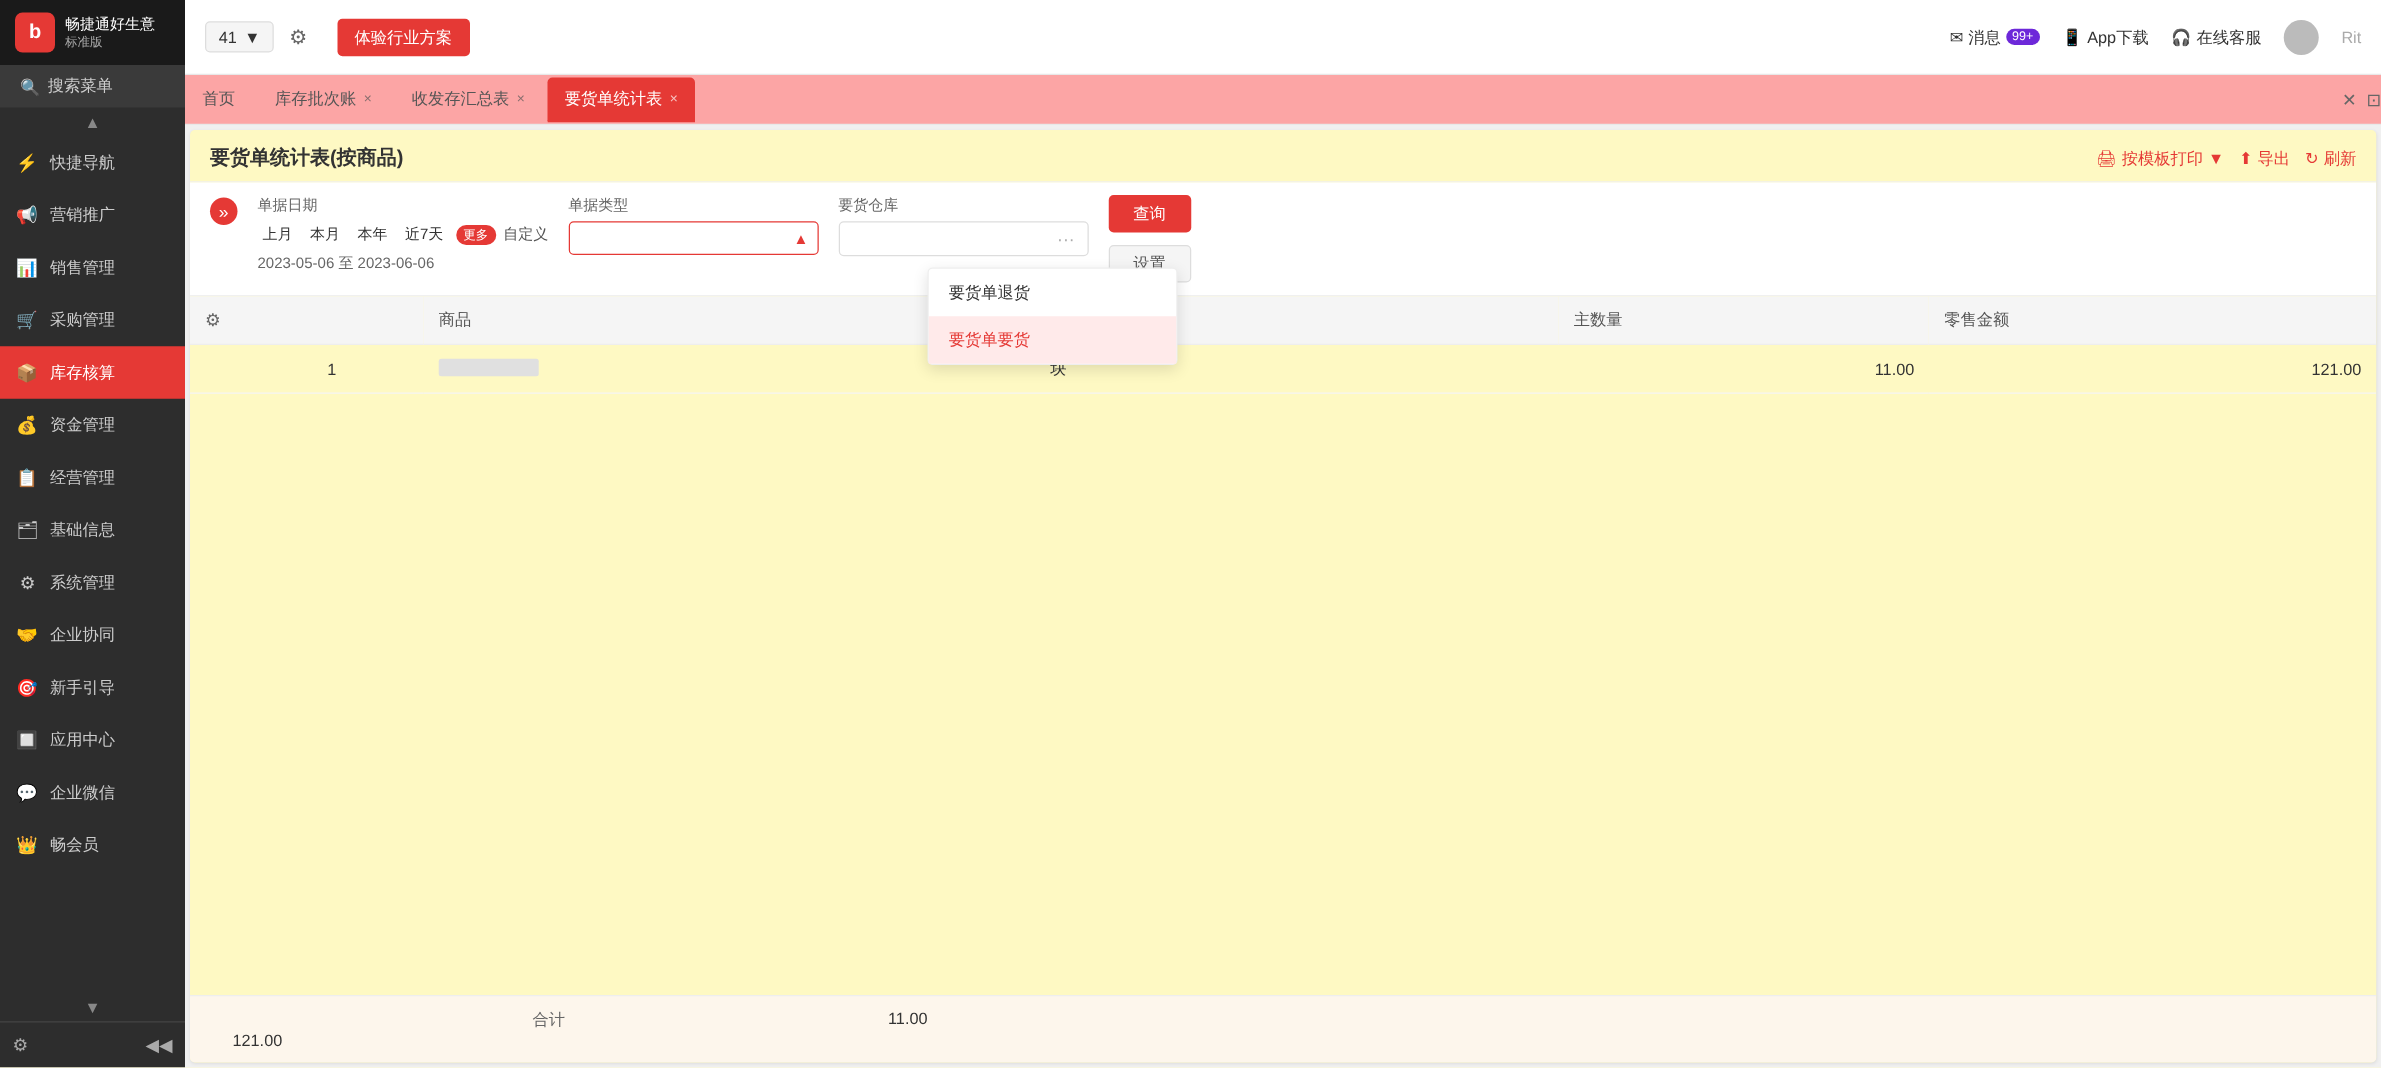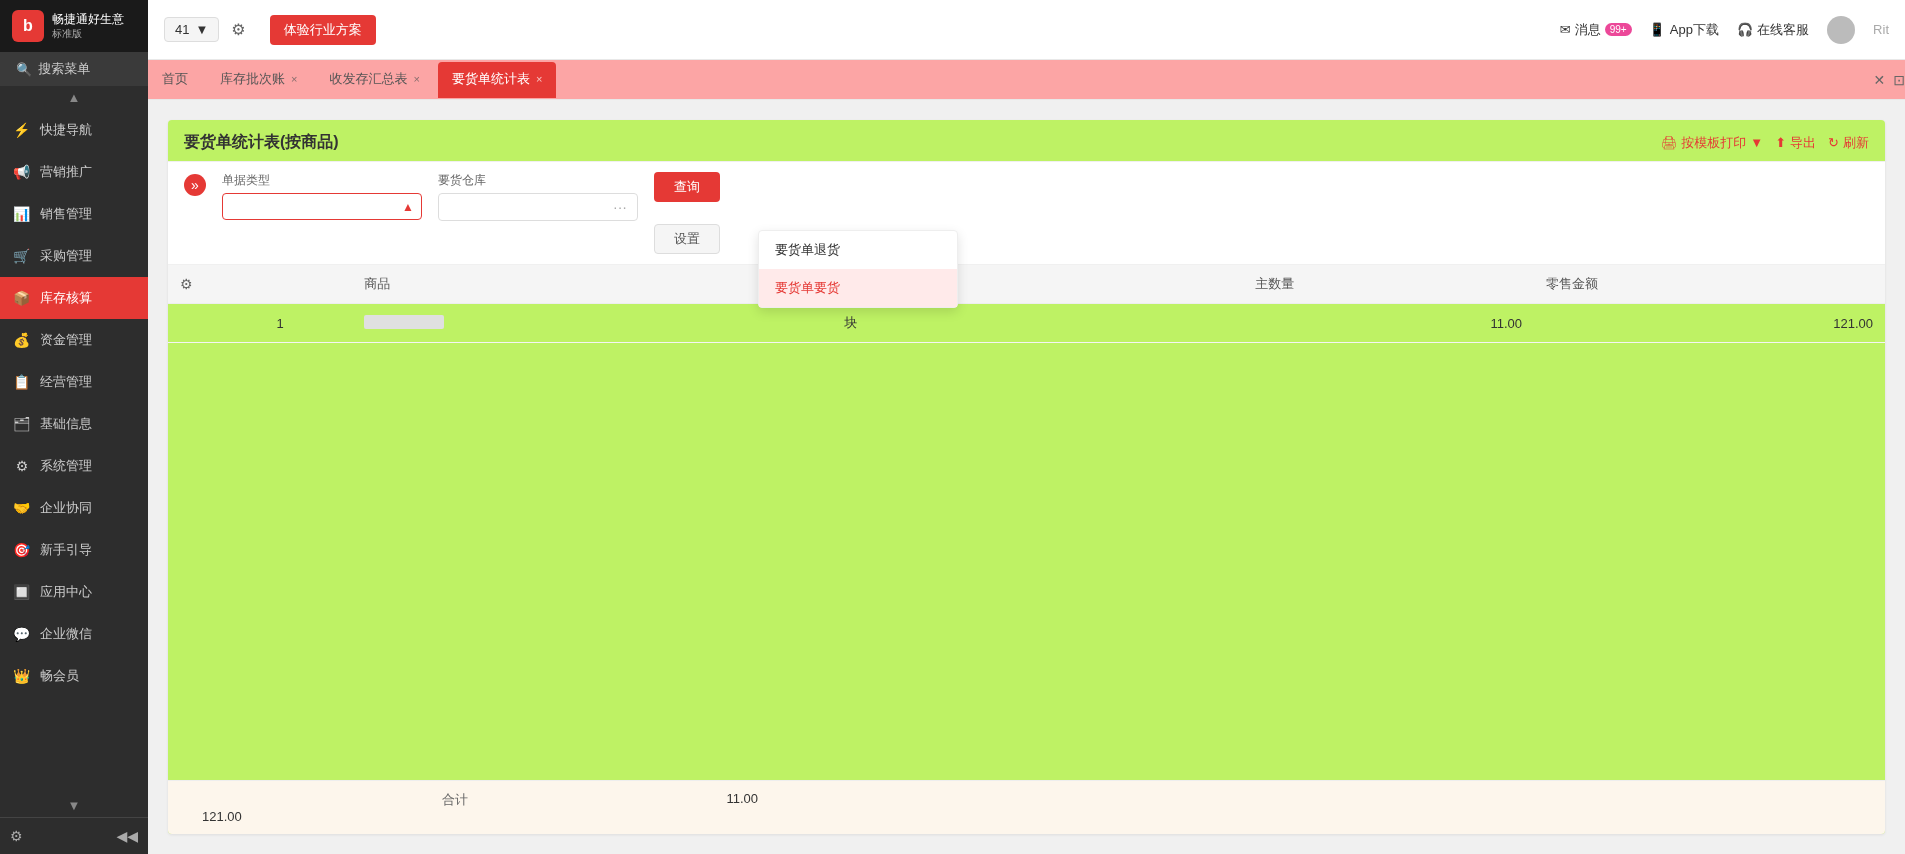--- a/index.html
+++ b/index.html
@@ -154,21 +154,21 @@
       font-size: 13px;
       color: #333;
     }
     .header-right-item {
       display: flex;
       align-items: center;
       gap: 4px;
       cursor: pointer;
     }
     .badge {
-      background: #ec4899;
+      background: #6d28d9;
       color: white;
       border-radius: 10px;
       font-size: 10px;
       padding: 1px 5px;
     }
     .user-avatar {
       width: 28px;
       height: 28px;
       background: #bbb;
       border-radius: 50%;
@@ -216,22 +216,22 @@
       background: none;
       border: none;
       cursor: pointer;
       font-size: 14px;
       color: #666;
     }
 
     
     .page-content {
       flex: 1;
-      background: #bef264;
-      margin: 20px;
+      background: #fef9c3;
+      margin: 4px;
       border-radius: 4px;
       display: flex;
       flex-direction: column;
       overflow: hidden;
       box-shadow: 0 1px 3px rgba(0,0,0,0.08);
     }
 
     .page-header {
       display: flex;
       align-items: center;
@@ -377,21 +377,21 @@
       background: none;
       border: none;
       cursor: pointer;
       color: #aaa;
       font-size: 14px;
     }
     .filter-actions {
       display: flex;
       flex-direction: column;
       justify-content: flex-end;
-      gap: 22px;
+      gap: 10px;
     }
     .query-btn {
       background: #e53935;
       color: white;
       border: none;
       border-radius: 4px;
       padding: 6px 20px;
       font-size: 13px;
       cursor: pointer;
     }
@@ -644,20 +644,32 @@
         <button class="action-btn">
           <span>↻</span>
           <span>刷新</span>
         </button>
       </div>
     </div>
 
     <div class="filter-bar">
       <button class="expand-btn">»</button>
 
+      <div class="filter-group">
+        <span class="filter-label">单据日期</span>
+        <div class="filter-date-row">
+          <button class="date-btn">上月</button>
+          <button class="date-btn">本月</button>
+          <button class="date-btn">本年</button>
+          <button class="date-btn">近7天</button>
+          <span class="date-badge">更多</span>
+          <span class="date-custom">自定义</span>
+        </div>
+        <span class="date-range-text">2023-05-06 至 2023-06-06</span>
+      </div>
 
       <div class="filter-type-group">
         <span class="filter-label">单据类型</span>
         <div class="type-select-wrapper">
           <input type="text" class="type-select-input" value="" style="">
           <span class="type-select-arrow">▲</span>
         </div>
       </div>
 
       <div class="filter-warehouse-group">

